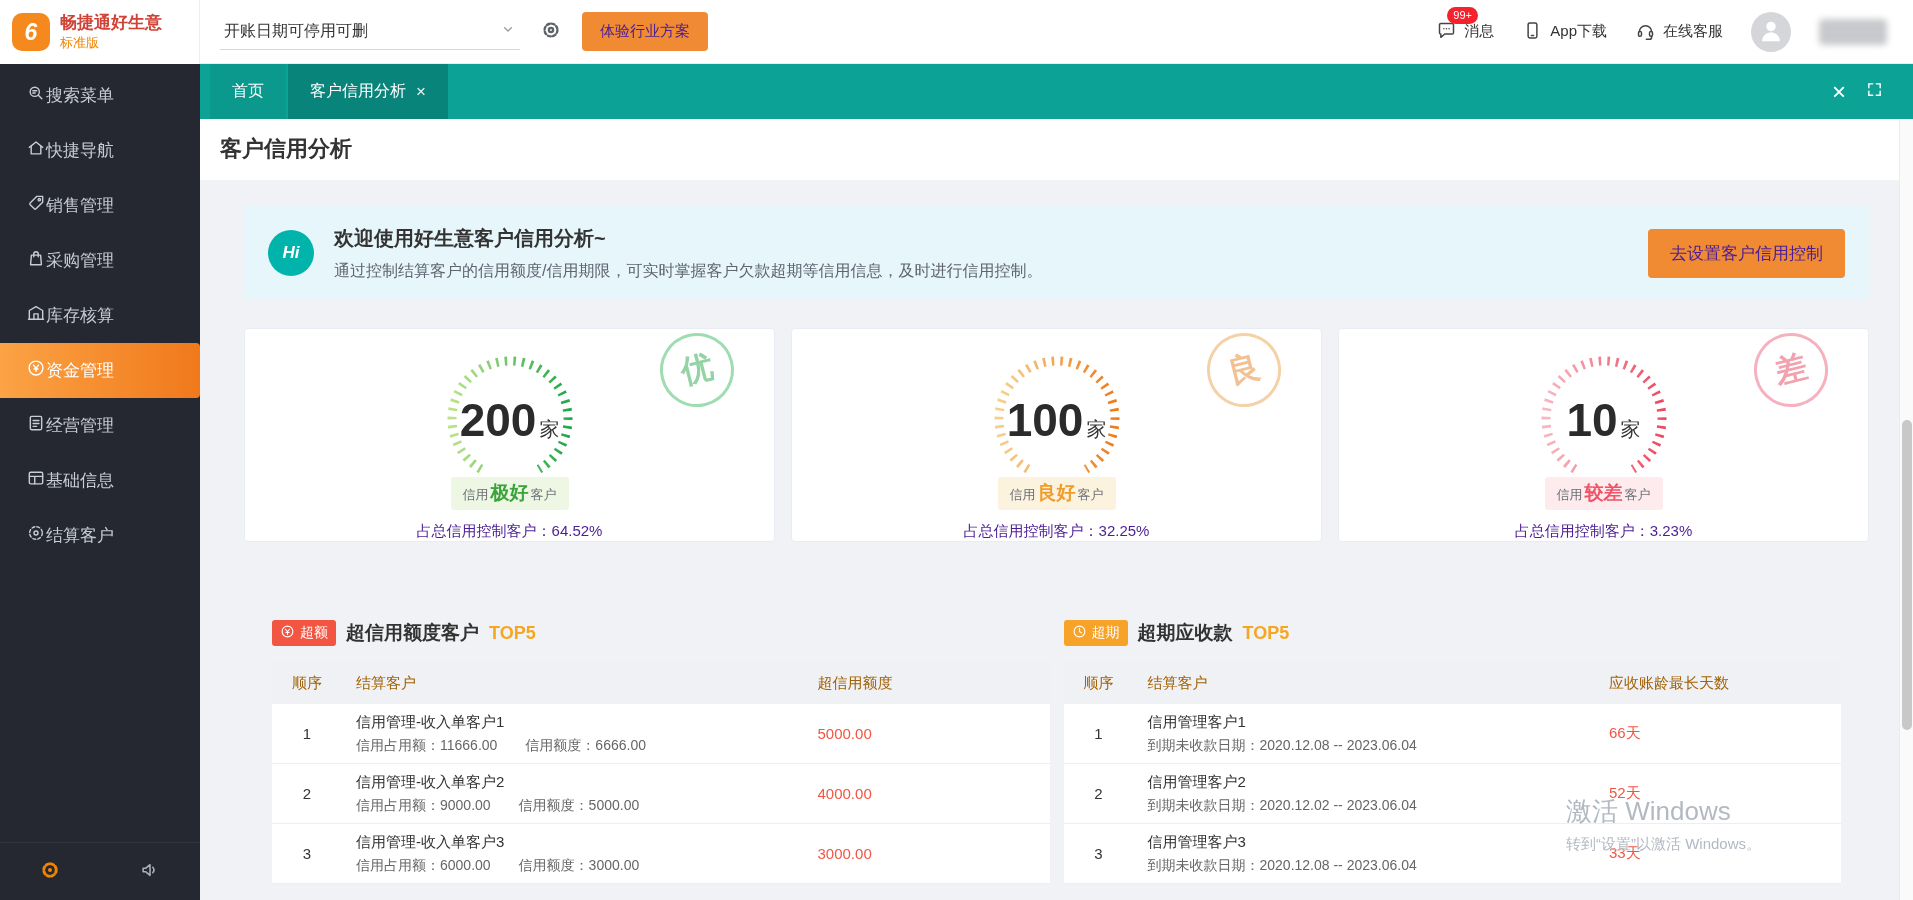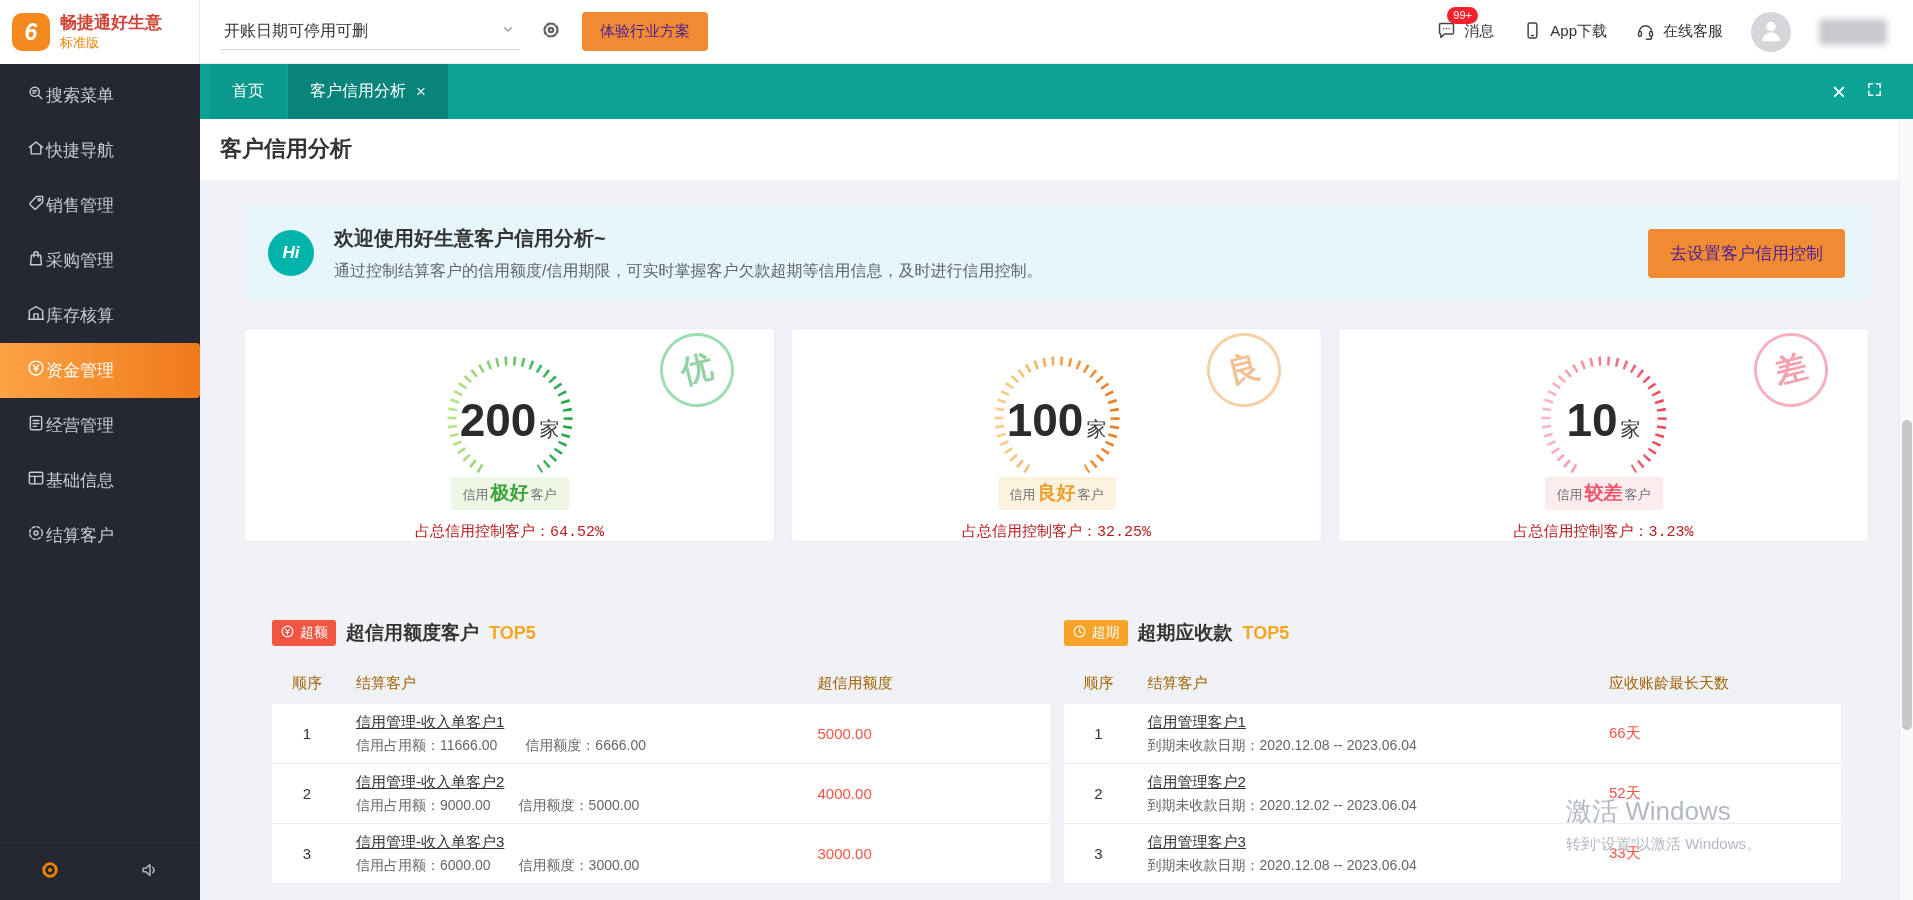--- a/index.html
+++ b/index.html
@@ -74,21 +74,21 @@
   .card { flex:1; background:#fff; border:1px solid #e9ecf2; border-radius:4px; height:214px;
     position:relative; display:flex; flex-direction:column; align-items:center; }
   .gauge { position:relative; width:160px; height:138px; margin-top:18px; }
   .gauge svg { position:absolute; inset:0; }
   .gnum { position:absolute; left:0; right:0; top:46px; text-align:center; white-space:nowrap; }
   .gnum .big { font-size:46px; font-weight:bold; color:#2b2b2b; }
   .gnum .unit { font-size:20px; color:#333; margin-left:3px; }
   .grade-badge { margin-top:4px; padding:3px 12px 4px; border-radius:3px; display:flex;
     align-items:baseline; gap:2px; font-size:13px; color:#6b6f76; }
   .grade-badge .g { font-size:19px; font-weight:600; }
-  .share { margin-top:12px; font-size:15px; color:#b91c1c;font-family:Liberation Mono, monospace; }
+  .share { margin-top:12px; font-size:15px; color:#4c1d95; }
   .stamp { position:absolute; right:40px; top:4px; width:74px; height:74px; border-radius:50%;
     border:3px solid; display:flex; align-items:center; justify-content:center;
     font-size:32px; font-weight:bold; transform:rotate(-14deg); opacity:.8; background:#fff; }
   .card.green  .grade-badge { background:#eef7e4; } .card.green  .g { color:#3aa33c; }
   .card.green  .stamp { border-color:#86d4a0; color:#7bc98f; }
   .card.amber  .grade-badge { background:#fcf3df; } .card.amber  .g { color:#f09c2c; }
   .card.amber  .stamp { border-color:#f3c693; color:#f0b279; }
   .card.rose   .grade-badge { background:#fdebee; } .card.rose   .g { color:#ef5368; }
   .card.rose   .stamp { border-color:#f3a0ae; color:#f08a9b; }
 
@@ -103,21 +103,21 @@
   .tag.orange { background:#f7a229; }
   .tbl-title { font-size:19px; font-weight:bold; color:#333; }
   .top5 { font-size:18px; font-weight:bold; color:#f5a623; }
   .tbl { background:#fff; }
   .thead { display:flex; align-items:center; height:42px; background:#eff1f4; font-size:15px; color:#a16207; }
   .c1 { flex:0 0 70px; text-align:center; }
   .c2 { flex:1; padding-left:14px; min-width:0; }
   .c3 { flex:0 0 240px; padding-left:8px; }
   .trow { display:flex; align-items:center; height:60px; border-bottom:1px solid #ebeef5; cursor:pointer; }
   .trow .c1 { font-size:15px; color:#333; }
-  .nm { font-size:15px; color:#333; margin-bottom:5px;text-decoration:underline; }
+  .nm { font-size:15px; color:#333; margin-bottom:5px; }
   .dt { font-size:14px; color:#666; display:flex; gap:28px; white-space:nowrap; }
   .val { color:#f25643; font-size:15px; }
 
   
   .scrollbar { position:absolute; right:0; top:120px; width:14px; height:780px;
     background:#fafafa; border-left:1px solid #ececec; z-index:4; cursor:pointer; }
   .thumb { position:absolute; left:2px; top:300px; width:10px; height:310px; border-radius:6px; background:#c8c8c8; }
   .watermark { position:absolute; right:152px; bottom:46px; z-index:5; color:#b3b9c2;
     pointer-events:none; text-shadow:0 0 2px rgba(255,255,255,.7); }
   .wm1 { font-size:26px; margin-bottom:6px; }

